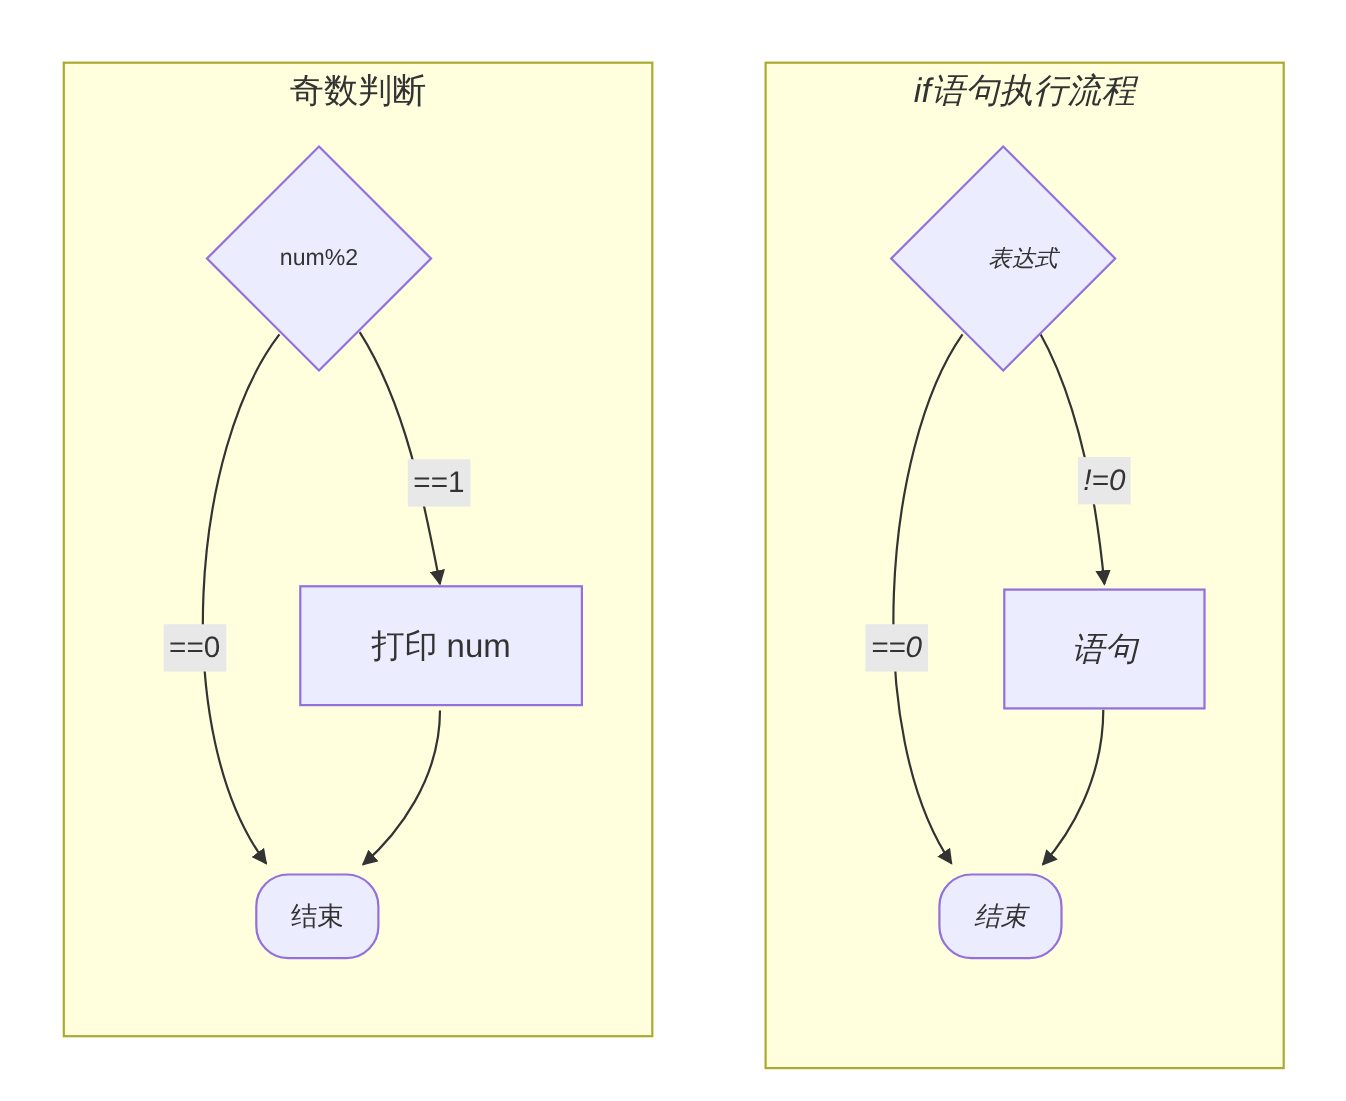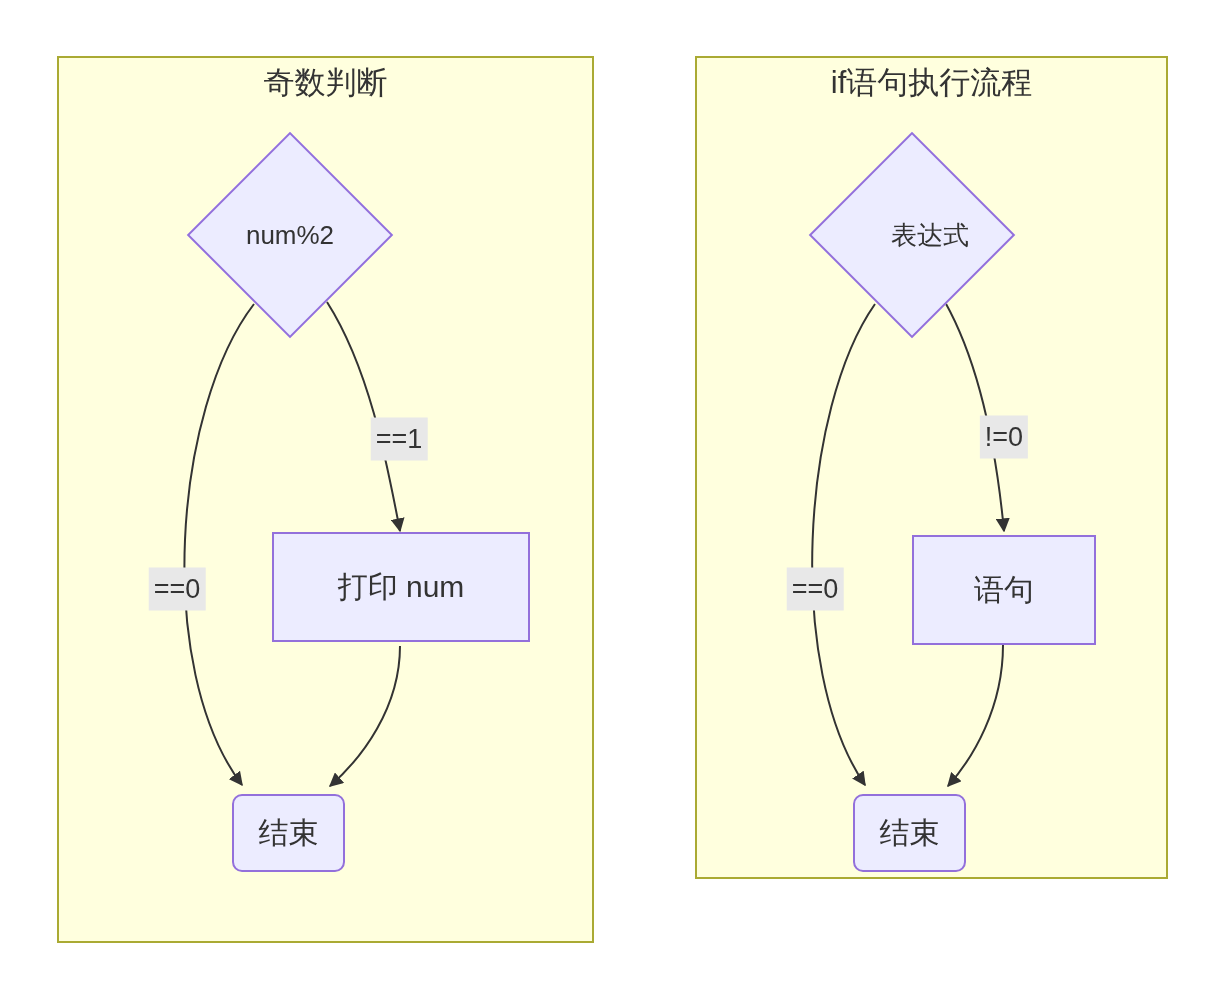--- a/index.html
+++ b/index.html
@@ -9,25 +9,25 @@
            border:2px solid var(--cluster-border,#aaaa33);box-sizing:border-box;}
   .cluster-title{position:absolute;top:6px;left:0;width:100%;text-align:center;
                  font-size:31px;line-height:38px;color:var(--text-color,#333333);}
   .edges{position:absolute;left:0;top:0;}
   .edge-path{fill:none;stroke:var(--edge-color,#333333);stroke-width:2px;}
   .arrow-head{fill:var(--edge-color,#333333);stroke:none;}
   .node{position:absolute;box-sizing:border-box;background:var(--node-fill,#ECECFF);
         border:2px solid var(--node-border,#9370DB);}
   .diamond{transform:rotate(45deg);}
   .node-label{position:absolute;transform:translate(-50%,-50%);white-space:nowrap;
-              font-size:26px;color:var(--text-color,#333333);text-align:left;}
+              font-size:21px;color:var(--text-color,#333333);text-align:left;}
   .rect-node{display:flex;align-items:center;justify-content:center;
              font-size:30px;white-space:nowrap;}
   .stadium-node{display:flex;align-items:center;justify-content:center;
-                font-size:30px;white-space:nowrap;border-radius:10px;}
+                font-size:24px;white-space:nowrap;border-radius:30px;}
   .edge-label{position:absolute;transform:translate(-50%,-50%);
               background:var(--edge-label-bg,#e8e8e8);padding:5px 5px;
               font-size:27px;line-height:33px;white-space:nowrap;
               color:var(--text-color,#333333);}
 </style>
 </head>
 <body>
 
 <div>
 
@@ -44,21 +44,21 @@
     </svg>
     <div class="cluster-title">奇数判断</div>
     <div class="node diamond" style="left:158px;top:104px;width:146px;height:146px;"></div>
     <div class="node-label" style="left:231px;top:177px;">num%2</div>
     <div class="node rect-node" style="left:213px;top:474px;width:258px;height:110px;">打印 num</div>
     <div class="node stadium-node" style="left:173px;top:736px;width:113px;height:78px;">结束</div>
     <div class="edge-label" style="left:118px;top:531px;">==0</div>
     <div class="edge-label" style="left:340px;top:381px;">==1</div>
   </section>
 
-  <section class="cluster" style="left:695px;top:56px;width:473px;height:823px;">
+  <section class="cluster" style="left:695px;top:56px;width:473px;height:916px;font-style:italic;">
     <svg class="edges" width="469" height="883" viewBox="0 0 469 883">
       <defs>
         <marker id="arrow-1" viewBox="0 0 10 10" refX="9" refY="5" markerWidth="7" markerHeight="7" orient="auto-start-reverse">
           <path class="arrow-head" d="M 0 0 L 10 5 L 0 10 z"></path>
         </marker>
       </defs>
       <path class="edge-path" marker-end="url(#arrow-1)" d="M 178 246 C 105 350, 88 610, 168 727"></path>
       <path class="edge-path" marker-end="url(#arrow-1)" d="M 248 244 C 285 310, 300 400, 307 473"></path>
       <path class="edge-path" marker-end="url(#arrow-1)" d="M 306 587 C 306 650, 276 700, 251 728"></path>
     </svg>

